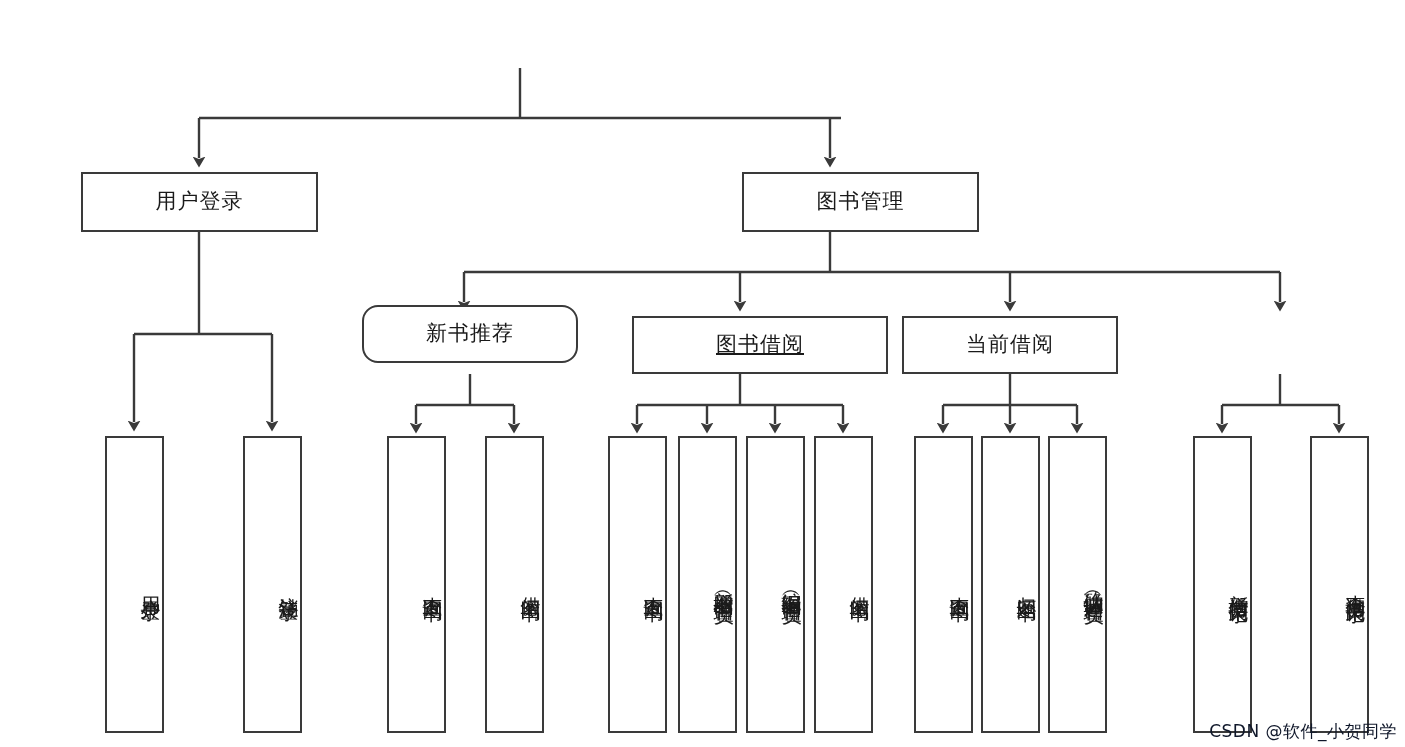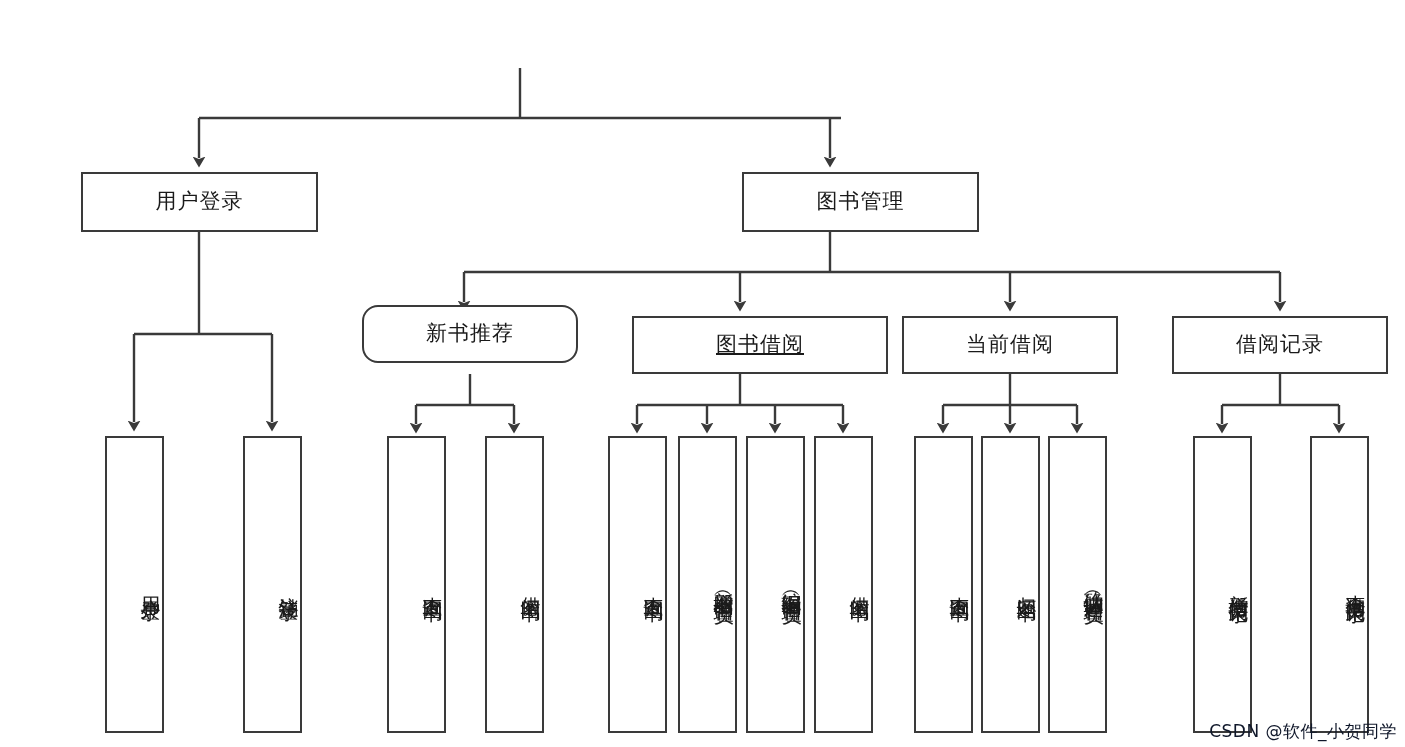--- a/index.html
+++ b/index.html
@@ -131,21 +131,20 @@
   <div class="node horizontal" style="left:81px; top:172px; width:237px; height:60px;">用户登录</div>
 
   <div class="node horizontal" style="left:742px; top:172px; width:237px; height:60px;">图书管理</div>
 
   <div class="node horizontal" style="left:362px; top:305px; width:216px; height:58px;border-radius:16px;">新书推荐</div>
 
   <div class="node horizontal" style="left:632px; top:316px; width:256px; height:58px;text-decoration:underline;">图书借阅</div>
 
   <div class="node horizontal" style="left:902px; top:316px; width:216px; height:58px;">当前借阅</div>
 
-  <div class="node horizontal" style="left:1172px; top:316px; width:216px; height:58px;">借阅记录</div>
 
   <div class="node vertical" style="left:105px; top:436px; width:59px; height:297px;">
     <span class="vlabel">用户登录</span>
   </div>
 
   <div class="node vertical" style="left:243px; top:436px; width:59px; height:297px;">
     <span class="vlabel">注销登录</span>
   </div>
 
   <div class="node vertical" style="left:387px; top:436px; width:59px; height:297px;">

